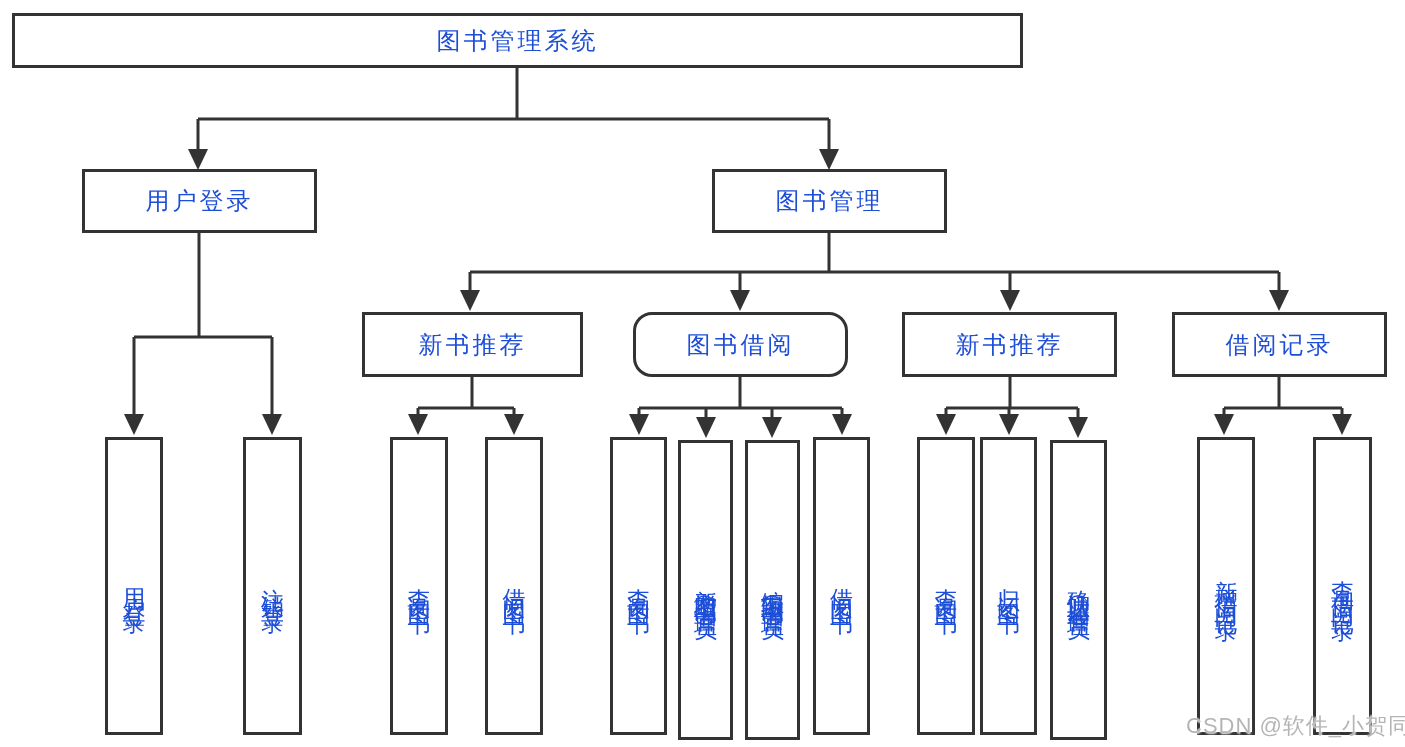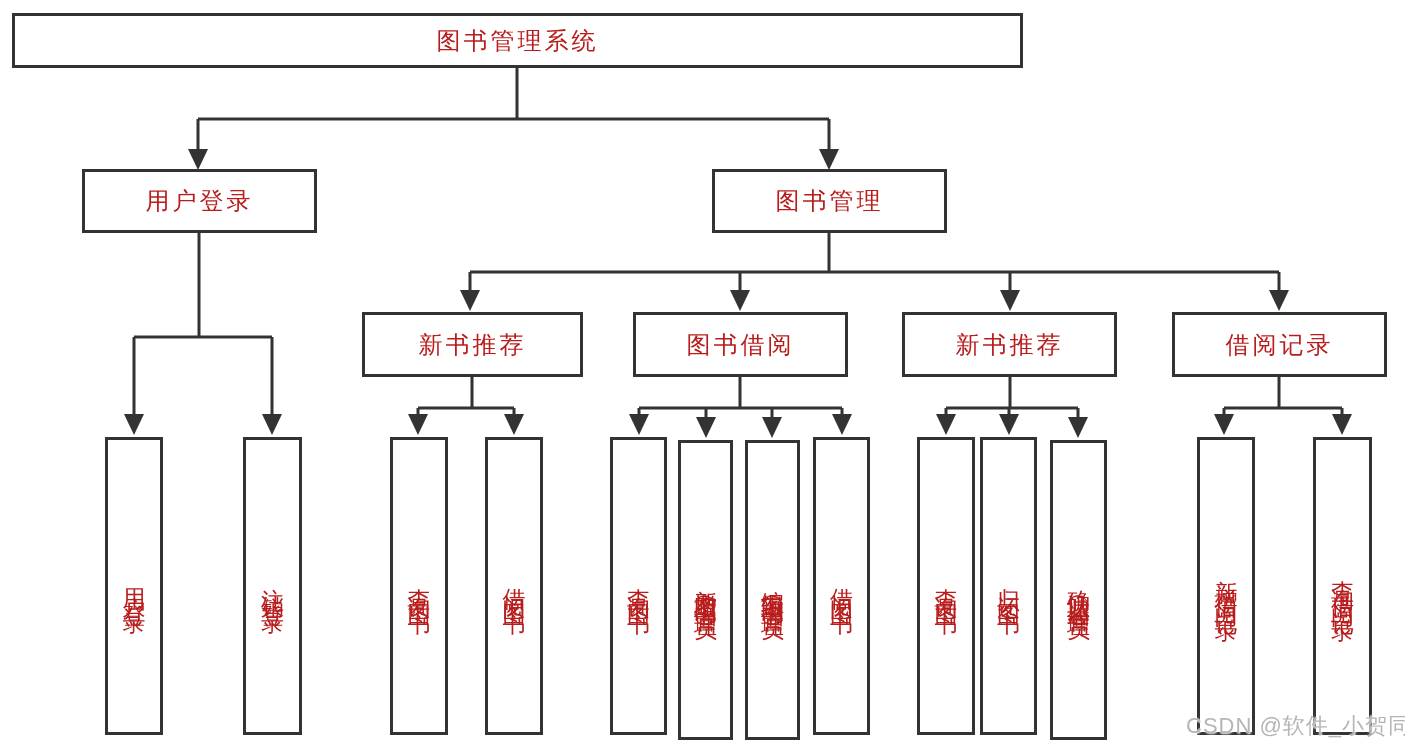--- a/index.html
+++ b/index.html
@@ -17,21 +17,21 @@
     width: 1405px; height: 747px;
   }
   .node {
     position: absolute;
     box-sizing: border-box;
     border: 3px solid #333333;
     background: #ffffff;
     display: flex;
     align-items: center;
     justify-content: center;
-    color: #b91c1c;
+    color: #1d4ed8;
   }
   .node-h {
     font-size: 24px;
     letter-spacing: 3px;
     white-space: nowrap;
   }
   .node-v {
     font-size: 23px;
   }
   .node-v .vtext {
@@ -102,21 +102,21 @@
   </div>
 
   <div class="node node-h" style="left:362px; top:312px; width:221px; height:65px;">
     <span>新书推荐</span>
   </div>
 
   <div class="node node-h" style="left:712px; top:169px; width:235px; height:64px;">
     <span>图书管理</span>
   </div>
 
-  <div class="node node-h" style="left:633px; top:312px; width:215px; height:65px;">
+  <div class="node node-h" style="left:633px; top:312px; width:215px; height:65px;border-radius:19px;">
     <span>图书借阅</span>
   </div>
 
   <div class="node node-h" style="left:902px; top:312px; width:215px; height:65px;">
     <span>新书推荐</span>
   </div>
 
   <div class="node node-h" style="left:1172px; top:312px; width:215px; height:65px;">
     <span>借阅记录</span>
   </div>

